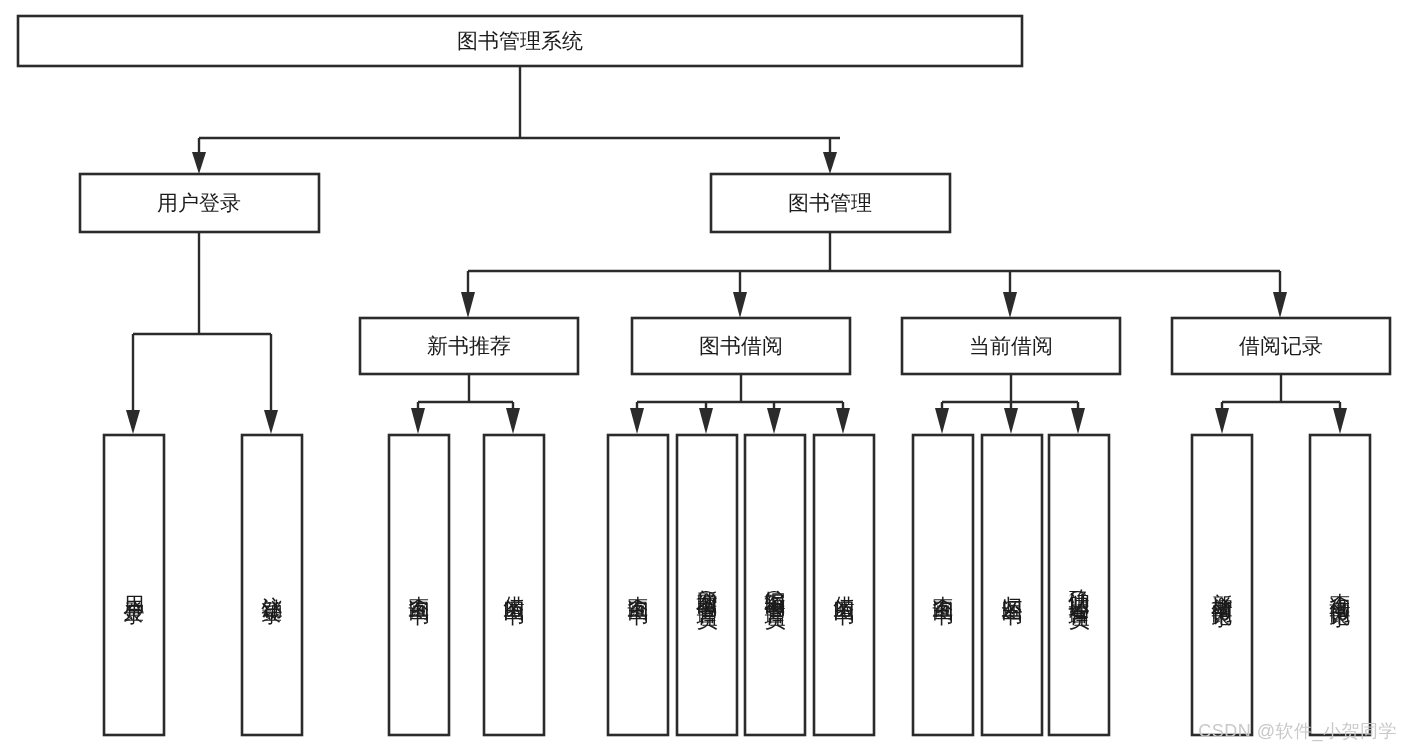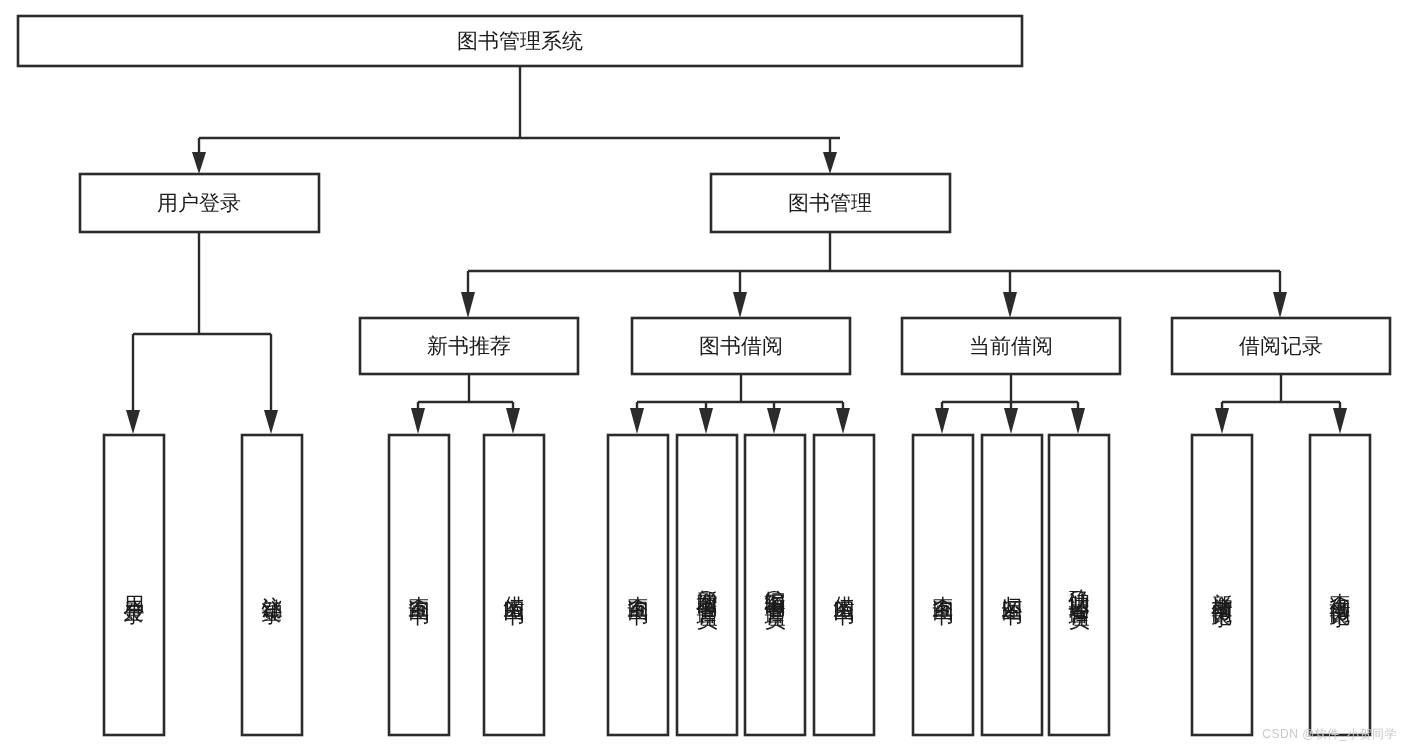--- a/index.html
+++ b/index.html
@@ -60,21 +60,21 @@
     justify-content: center;
     text-align: center;
     white-space: nowrap;
     pointer-events: none;
   }
   .watermark {
     position: absolute;
     right: 8px;
     bottom: 4px;
     font-family: "Liberation Sans", "DejaVu Sans", sans-serif;
-    font-size: 12px;
+    font-size: 18px;
     color: #c9c9c9;
     letter-spacing: 0.5px;
     white-space: nowrap;
   }
 </style>
 </head>
 <body>
 
 <svg id="diagram" viewBox="0 0 1405 747">
 

